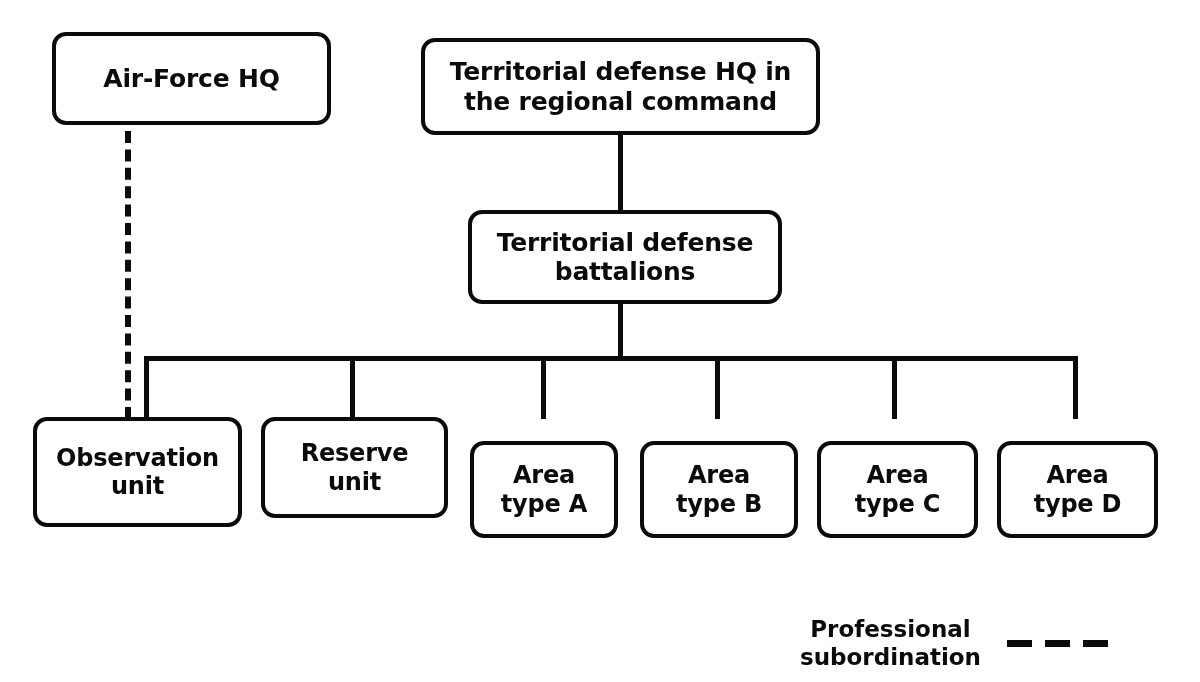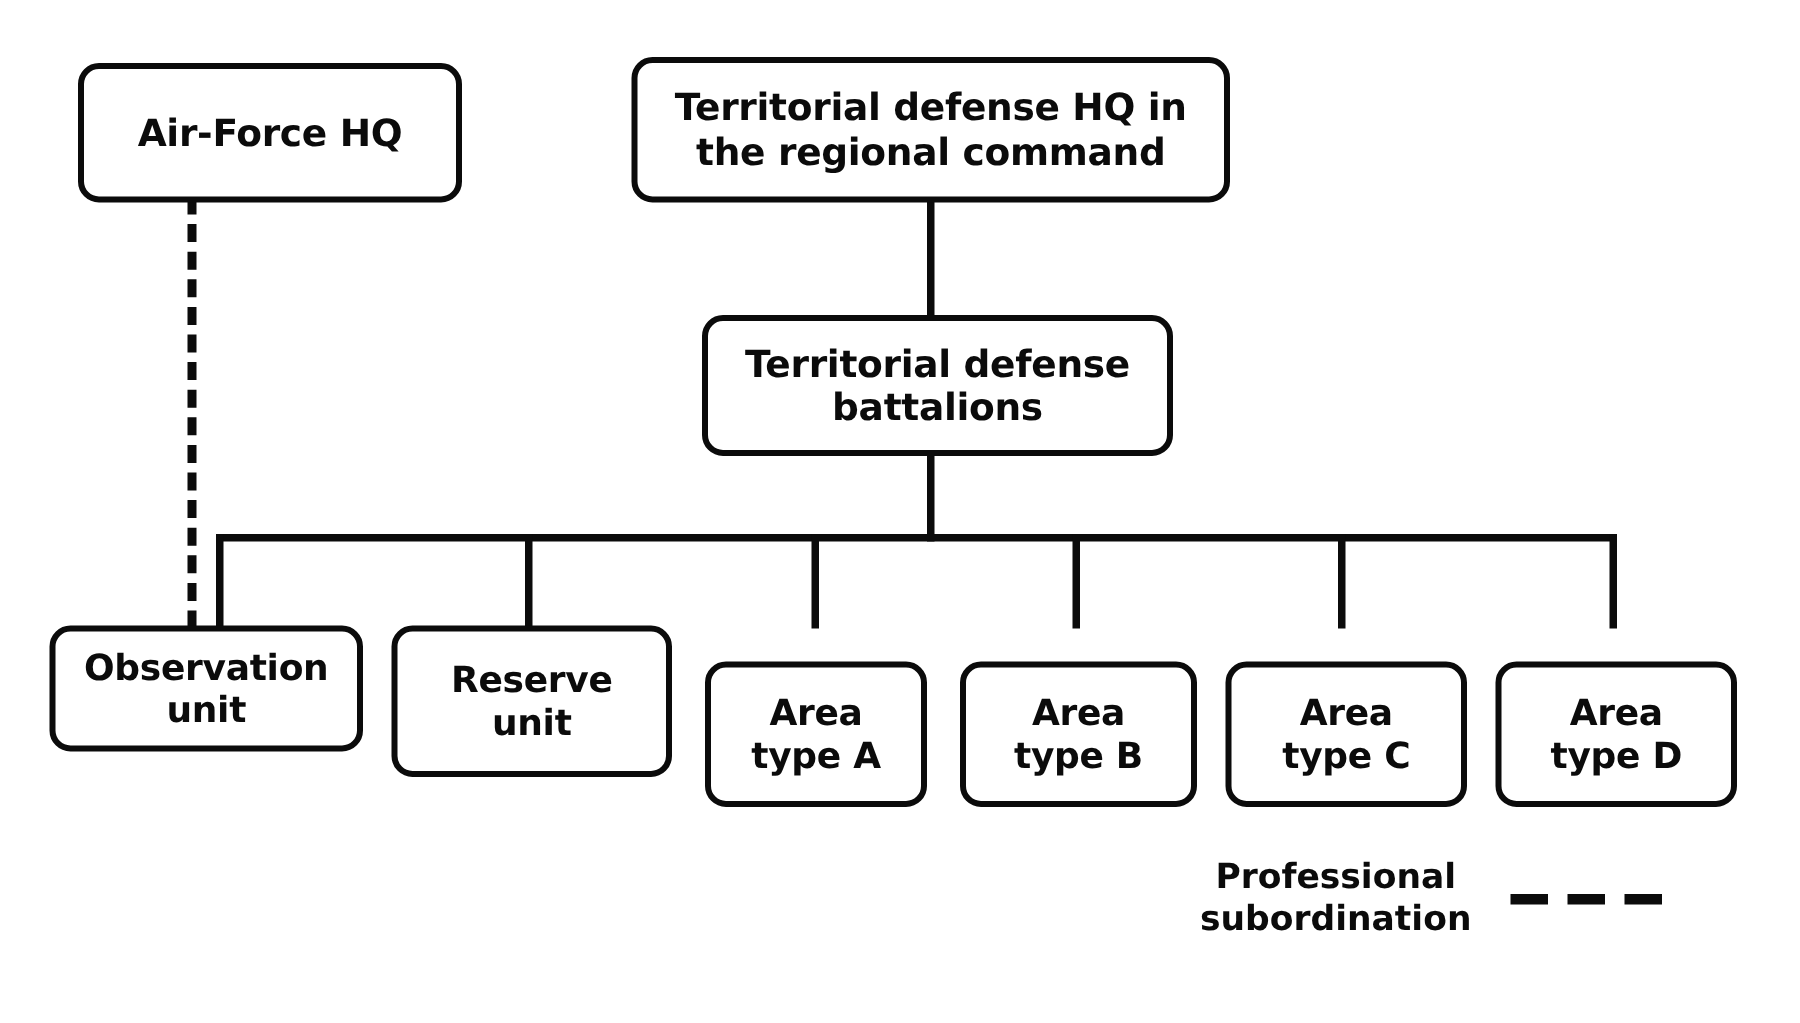--- a/index.html
+++ b/index.html
@@ -55,20 +55,21 @@
     border-left: 6px dashed #0b0b0b;
     z-index: 2;
   }
 
   
   #legend {
     position: absolute;
     display: flex;
     align-items: center;
     z-index: 4;
+    margin-top: 44px;
   }
   #legend-label {
     font-size: 23px;
     font-weight: bold;
     color: #0b0b0b;
     text-align: center;
     line-height: 1.2;
     white-space: pre-line;
   }
   #legend-swatch {
@@ -98,29 +99,29 @@
 
   <div class="line vline" style="left:144px; top:356px; height:63px;"></div>
   <div class="line vline" style="left:350px; top:356px; height:63px;"></div>
   <div class="line vline" style="left:541px; top:356px; height:63px;"></div>
   <div class="line vline" style="left:715px; top:356px; height:63px;"></div>
   <div class="line vline" style="left:892px; top:356px; height:63px;"></div>
   <div class="line vline" style="left:1073px; top:356px; height:63px;"></div>
 
   <div class="dashed-link" style="left:125px; top:131px; height:288px;"></div>
 
-  <div class="node n-top" style="left:52px; top:42px; width:256px; height:93px;">Air-Force HQ</div>
+  <div class="node n-top" style="left:52px; top:32px; width:279px; height:93px;">Air-Force HQ</div>
 
   <div class="node n-mid" style="left:468px; top:210px; width:314px; height:94px;">Territorial defense
 battalions</div>
 
   <div class="node n-top" style="left:421px; top:38px; width:399px; height:97px;">Territorial defense HQ in
 the regional command</div>
 
-  <div class="node n-leaf" style="left:33px; top:417px; width:209px; height:84px;">Observation
+  <div class="node n-leaf" style="left:33px; top:417px; width:209px; height:110px;">Observation
 unit</div>
 
   <div class="node n-leaf" style="left:261px; top:417px; width:187px; height:101px;">Reserve
 unit</div>
 
   <div class="node n-leaf-sm" style="left:470px; top:417px; width:148px; height:97px;">Area
 type A</div>
 
   <div class="node n-leaf-sm" style="left:640px; top:417px; width:158px; height:97px;">Area
 type B</div>

